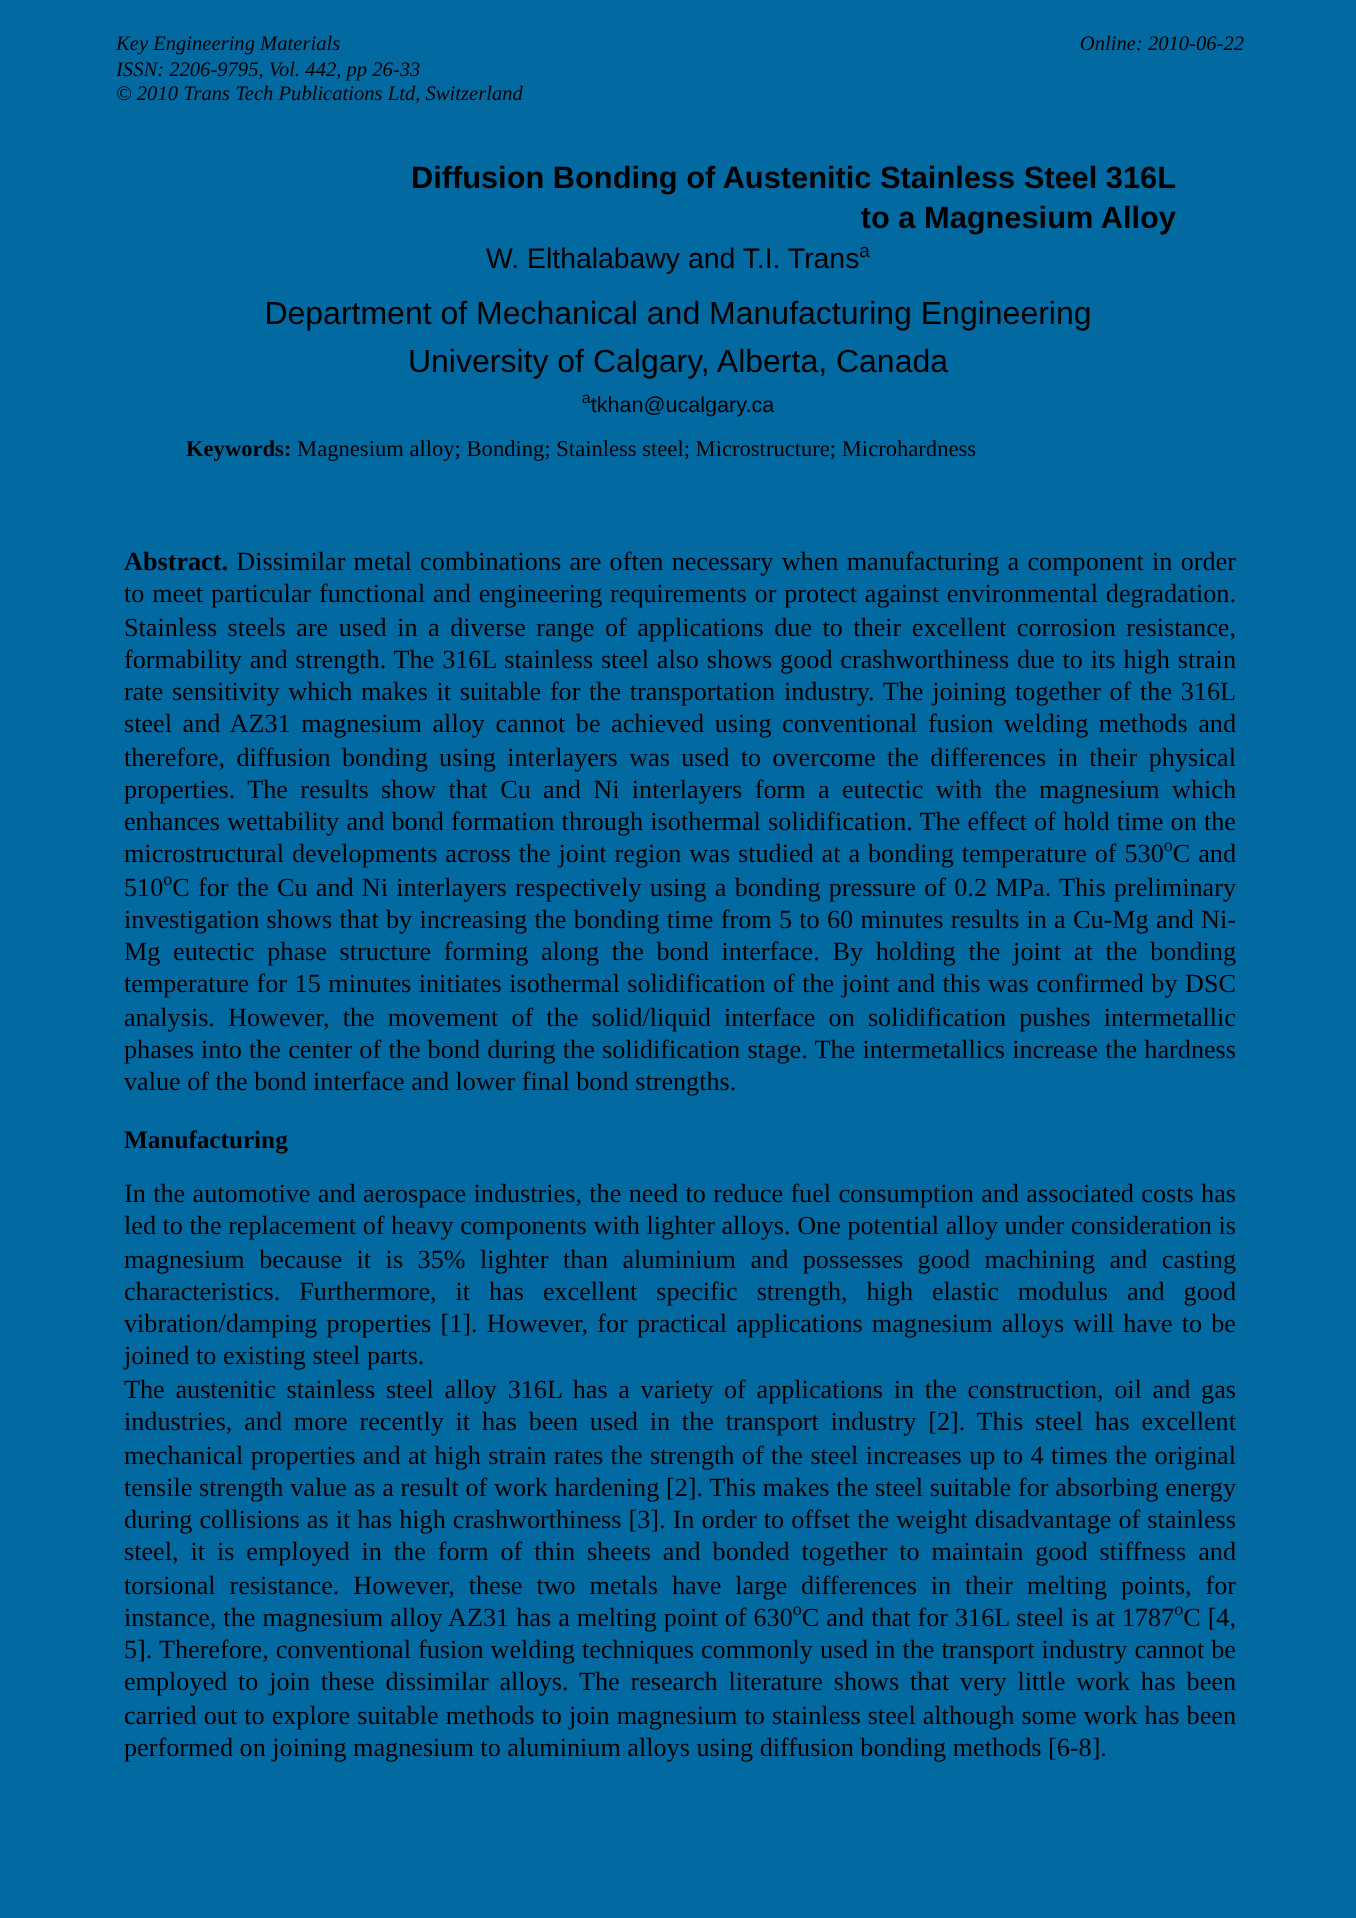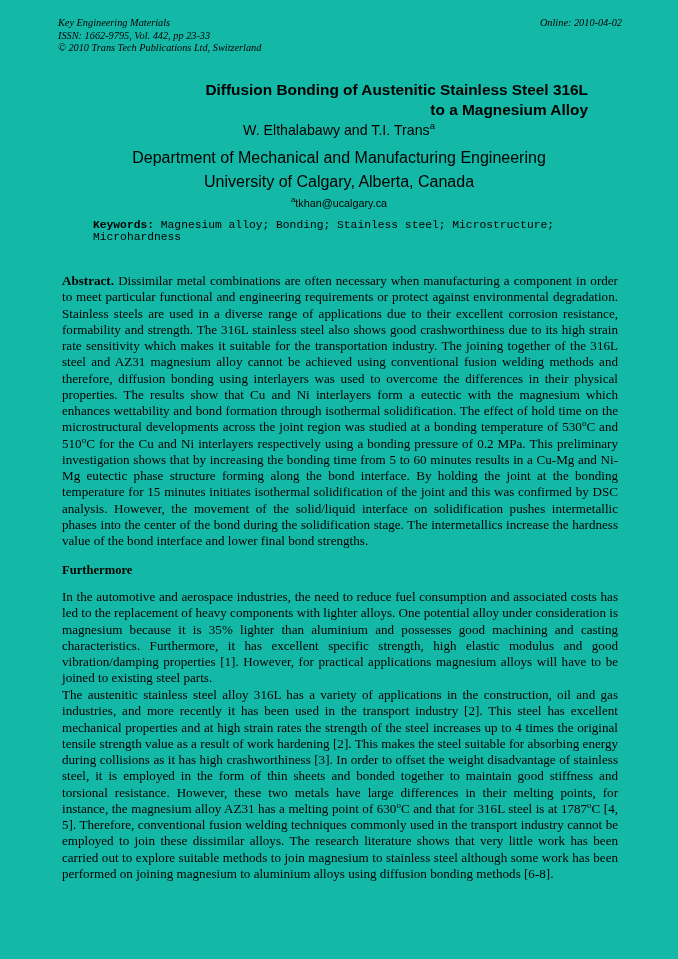--- a/index.html
+++ b/index.html
@@ -4,21 +4,21 @@
 <style>
   html, body {
     margin: 0;
     padding: 0;
     background: #ffffff;
   }
   .page {
     position: relative;
     width: 678px;
     height: 959px;
-    background: #14b8a6;
+    background: #0369a1;
     overflow: hidden;
     box-sizing: border-box;
   }
   
   .journal-header {
     position: absolute;
     left: 58px;
     top: 17px;
     right: 56px;
     font-family: "Liberation Serif", serif;
@@ -83,21 +83,21 @@
     font-size: 8px;
     vertical-align: super;
     line-height: 0;
   }
   
   .keywords {
     position: absolute;
     left: 62px;
     right: 58px;
     top: 219px;
-    font-family: Liberation Mono, monospace;
+    font-family: Liberation Serif, serif;
     font-size: 11.3px;
     color: #000000;
     padding-left: 31px;
   }
   .keywords .lbl { font-weight: bold; }
   
   .body-text {
     position: absolute;
     left: 62px;
     width: 556px;
@@ -127,40 +127,40 @@
   }
 </style>
 </head>
 <body>
 
 <div class="page">
 
   <div class="journal-header">
     <div class="row">
       <span>Key Engineering Materials</span>
-      <span class="online">Online: 2010-04-02</span>
+      <span class="online">Online: 2010-06-22</span>
     </div>
-    <div class="row">ISSN: 1662-9795, Vol. 442, pp 23-33</div>
+    <div class="row">ISSN: 2206-9795, Vol. 442, pp 26-33</div>
     <div class="row">© 2010 Trans Tech Publications Ltd, Switzerland</div>
   </div>
 
   <div class="title">
     <div>Diffusion Bonding of Austenitic Stainless Steel 316L</div>
     <div>to a Magnesium Alloy</div>
   </div>
 
   <div class="authors"><span>W. Elthalabawy and T.I. Trans</span><sup>a</sup></div>
 
   <div class="affil affil-1">Department of Mechanical and Manufacturing Engineering</div>
   <div class="affil affil-3"><sup>a</sup><span>tkhan@ucalgary.ca</span></div>
   <div class="affil affil-2">University of Calgary, Alberta, Canada</div>
 
   <div class="keywords"><span class="lbl">Keywords:</span> <span>Magnesium alloy; Bonding; Stainless steel; Microstructure; Microhardness</span></div>
 
   <div class="body-text abstract"><span class="lbl">Abstract.</span> <span>Dissimilar metal combinations are often necessary when manufacturing a component in order to meet particular functional and engineering requirements or protect against environmental degradation. Stainless steels are used in a diverse range of applications due to their excellent corrosion resistance, formability and strength. The 316L stainless steel also shows good crashworthiness due to its high strain rate sensitivity which makes it suitable for the transportation industry. The joining together of the 316L steel and AZ31 magnesium alloy cannot be achieved using conventional fusion welding methods and therefore, diffusion bonding using interlayers was used to overcome the differences in their physical properties. The results show that Cu and Ni interlayers form a eutectic with the magnesium which enhances wettability and bond formation through isothermal solidification. The effect of hold time on the microstructural developments across the joint region was studied at a bonding temperature of 530</span><sup class="deg">o</sup><span>C and 510</span><sup class="deg">o</sup><span>C for the Cu and Ni interlayers respectively using a bonding pressure of 0.2 MPa. This preliminary investigation shows that by increasing the bonding time from 5 to 60 minutes results in a Cu-Mg and Ni-Mg eutectic phase structure forming along the bond interface. By holding the joint at the bonding temperature for 15 minutes initiates isothermal solidification of the joint and this was confirmed by DSC analysis. However, the movement of the solid/liquid interface on solidification pushes intermetallic phases into the center of the bond during the solidification stage. The intermetallics increase the hardness value of the bond interface and lower final bond strengths.</span></div>
 
-  <div class="section-head">Furthermore</div>
+  <div class="section-head">Manufacturing</div>
 
   <div class="body-text intro-1">In the automotive and aerospace industries, the need to reduce fuel consumption and associated costs has led to the replacement of heavy components with lighter alloys. One potential alloy under consideration is magnesium because it is 35% lighter than aluminium and possesses good machining and casting characteristics. Furthermore, it has excellent specific strength, high elastic modulus and good vibration/damping properties [1]. However, for practical applications magnesium alloys will have to be joined to existing steel parts.</div>
 
   <div class="body-text intro-2"><span>The austenitic stainless steel alloy 316L has a variety of applications in the construction, oil and gas industries, and more recently it has been used in the transport industry [2]. This steel has excellent mechanical properties and at high strain rates the strength of the steel increases up to 4 times the original tensile strength value as a result of work hardening [2]. This makes the steel suitable for absorbing energy during collisions as it has high crashworthiness [3]. In order to offset the weight disadvantage of stainless steel, it is employed in the form of thin sheets and bonded together to maintain good stiffness and torsional resistance. However, these two metals have large differences in their melting points, for instance, the magnesium alloy AZ31 has a melting point of 630</span><sup class="deg">o</sup><span>C and that for 316L steel is at 1787</span><sup class="deg">o</sup><span>C [4, 5]. Therefore, conventional fusion welding techniques commonly used in the transport industry cannot be employed to join these dissimilar alloys. The research literature shows that very little work has been carried out to explore suitable methods to join magnesium to stainless steel although some work has been performed on joining magnesium to aluminium alloys using diffusion bonding methods [6-8].</span></div>
 
 </div>
 
 </body></html>

